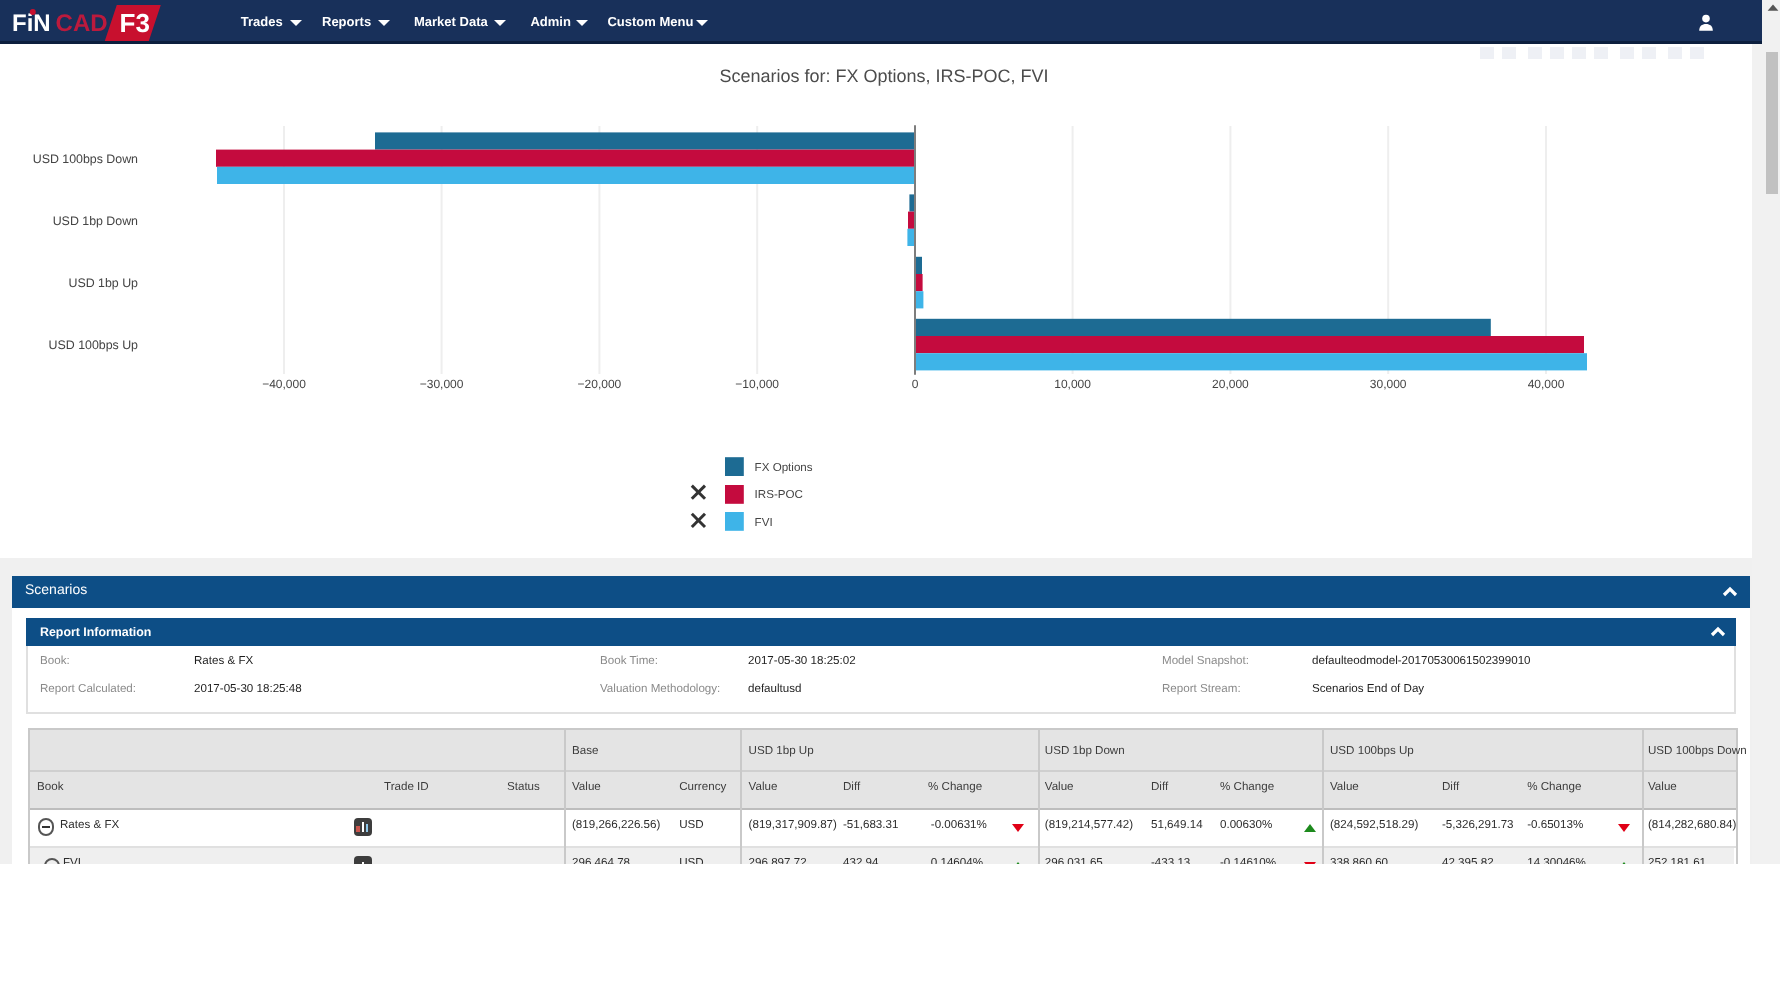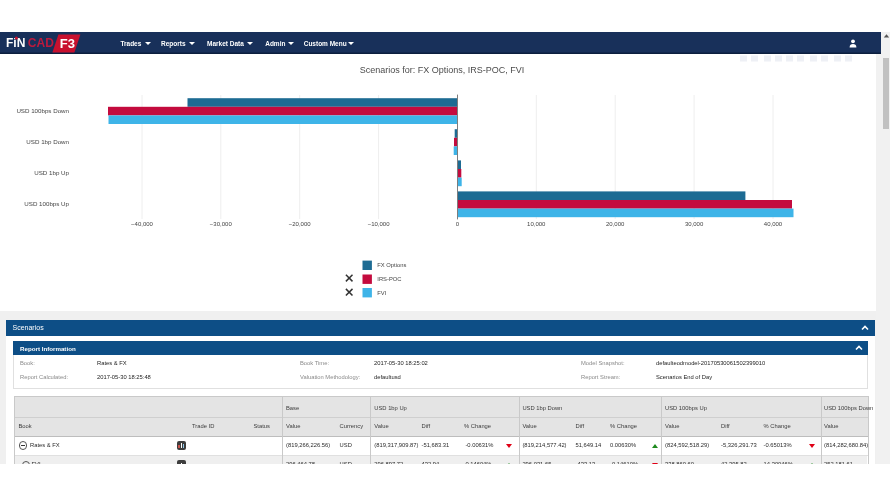--- a/index.html
+++ b/index.html
@@ -1,17 +1,17 @@
 <!DOCTYPE html>
 <html><head>
 <meta charset="utf-8">
 <style>
   html,body{margin:0;padding:0;}
   body{width:890px;height:500px;overflow:hidden;font-family:"Liberation Sans",sans-serif;background:#fff;}
-  #app{position:absolute;top:0;left:0;width:890px;height:432px;overflow:hidden;margin-top:32px;}
+  #app{position:absolute;top:0;left:0;width:890px;height:432px;overflow:hidden;}
   .abs{position:absolute;white-space:nowrap;}
   
   #nav{position:absolute;top:0;left:0;width:881px;height:22px;background:#18305a;box-shadow:inset 0 -1.5px 0 #0c1f3e;}
   .navitem{position:absolute;top:0;height:22px;line-height:23px;color:#fff;font-size:6.5px;font-weight:600;}
   .caret{position:absolute;top:10px;width:0;height:0;border-left:3.2px solid transparent;border-right:3.2px solid transparent;border-top:3.8px solid #fff;}
   
   #greybg{position:absolute;top:279px;left:0;width:881px;height:221px;background:#f0f0f0;}
   .bluebar{position:absolute;background:#0d4e86;color:#fff;}
   
   #sbtrack{position:absolute;top:0;left:881px;width:9px;height:500px;background:#f1f1f1;}

